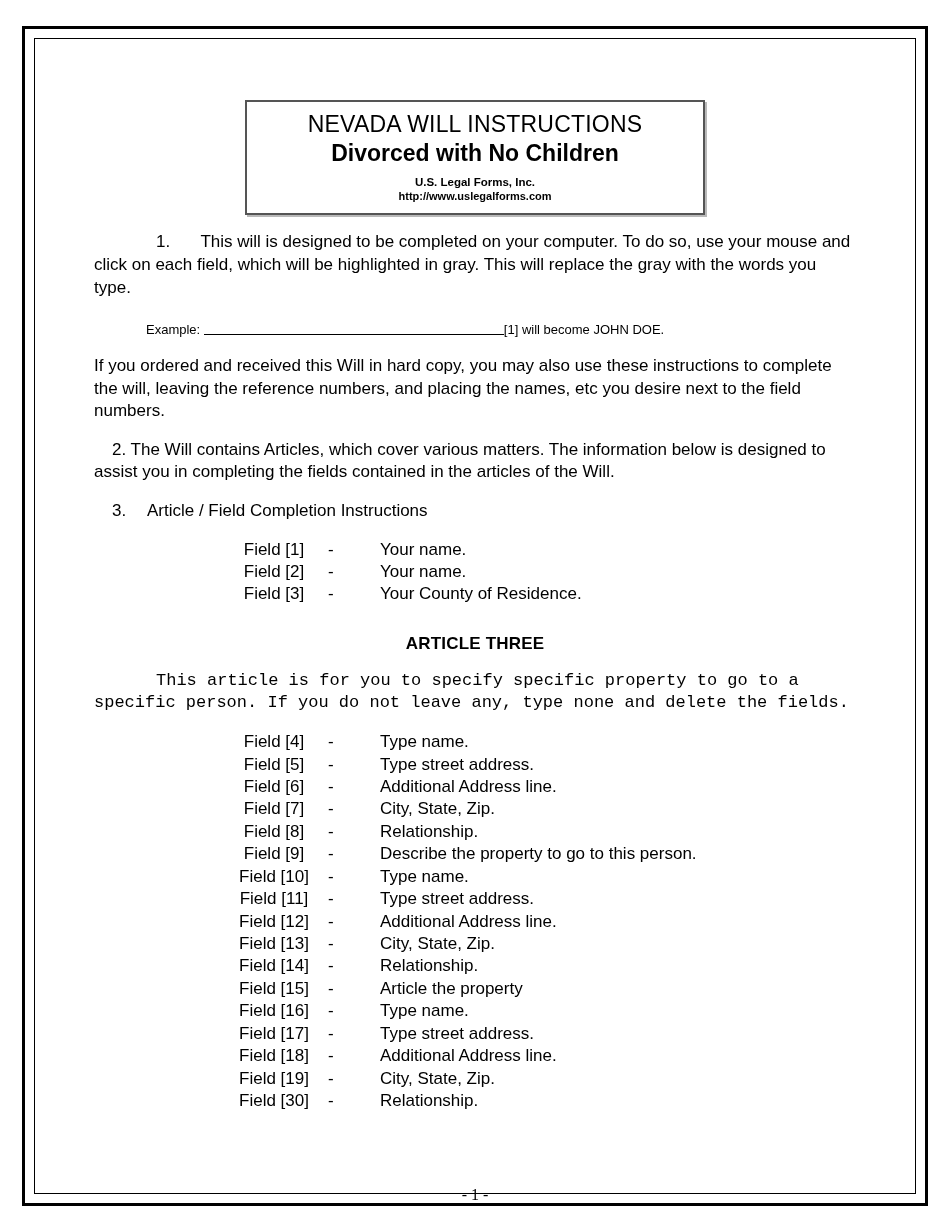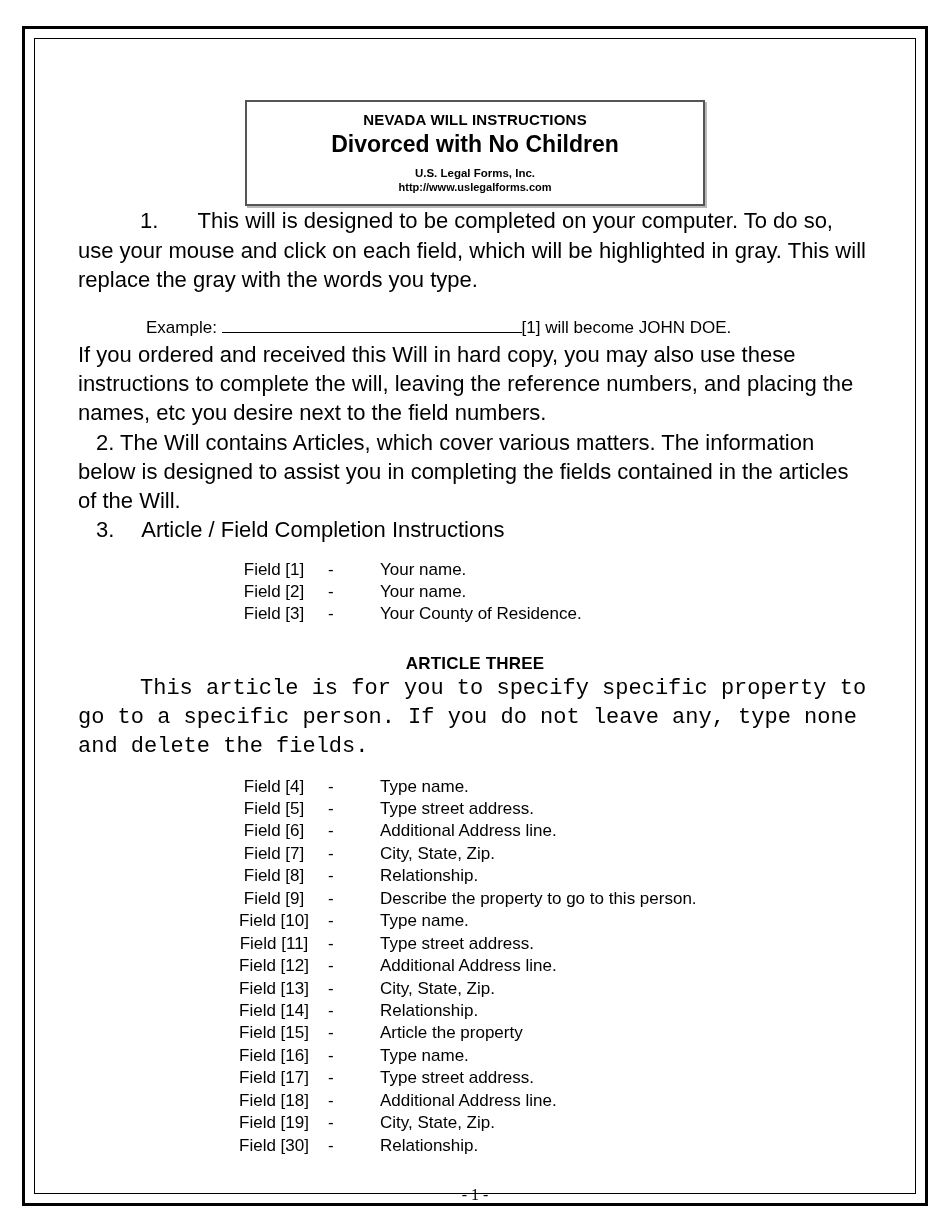--- a/index.html
+++ b/index.html
@@ -56,22 +56,22 @@
   .title-box {
     border: 2px solid #555555;
     background: #ffffff;
     box-shadow: 2px 2px 0 #b9b9b9;
     padding: 9px 18px 10px 18px;
     min-width: 460px;
     text-align: center;
     box-sizing: border-box;
   }
   .title-main {
-    font-size: 15px;
-    font-weight: bold;
+    font-size: 23px;
+    font-weight: normal;
     letter-spacing: 0.2px;
     line-height: 1.15;
   }
   .title-sub {
     font-size: 23px;
     font-weight: bold;
     line-height: 1.3;
     margin-top: 2px;
   }
   .title-company {
@@ -81,27 +81,27 @@
     line-height: 1.25;
   }
   .title-url {
     font-size: 11px;
     font-weight: bold;
     line-height: 1.25;
   }
 
   
   p.para {
-    font-size: 22px;
+    font-size: 17px;
     line-height: 1.33;
-    margin: 0;
+    margin: 16px;
   }
   .p-1 { margin-top: 30px; text-indent: 62px; }
   .example-line {
-    font-size: 17px;
+    font-size: 13px;
     line-height: 1.33;
     margin-top: 22px;
     padding-left: 68px;
   }
   .blank-rule {
     display: inline-block;
     width: 300px;
     border-bottom: 1px solid #000000;
     height: 0.95em;
     vertical-align: baseline;

